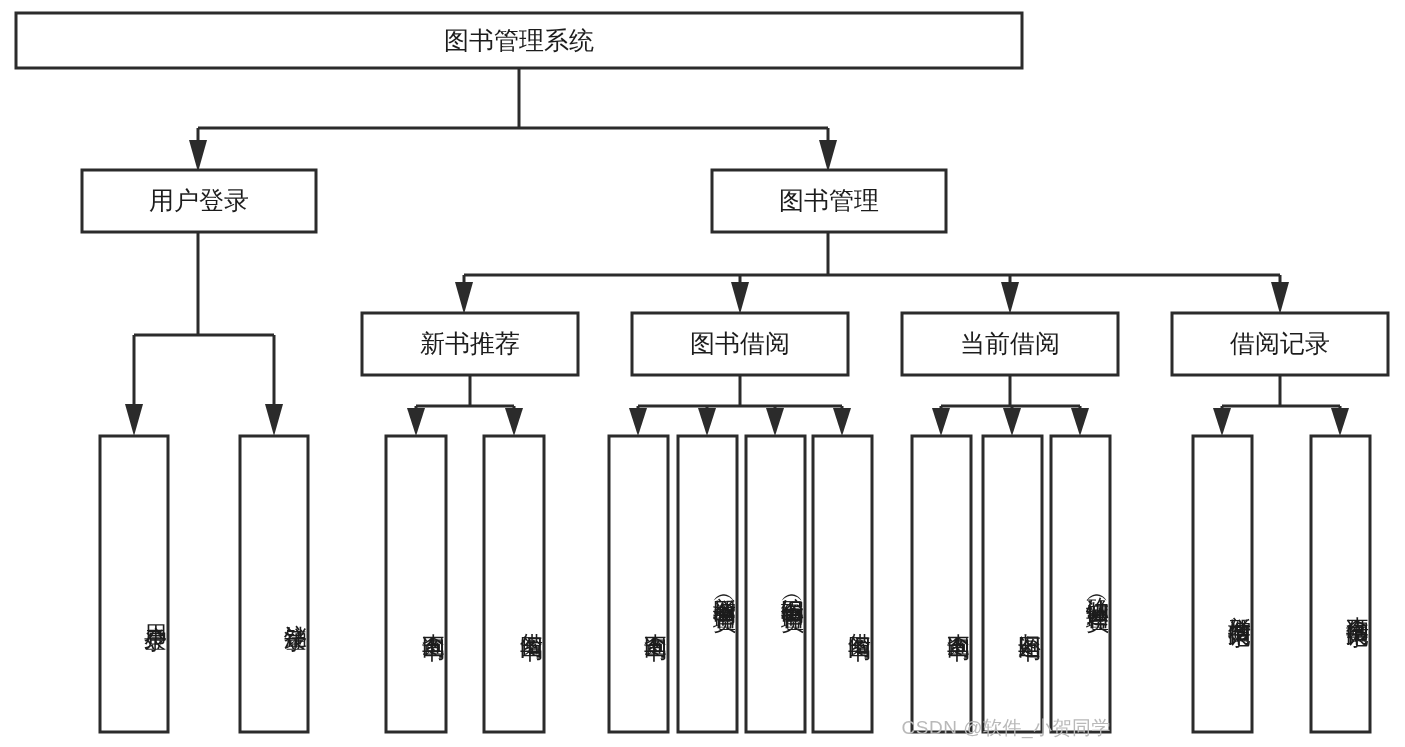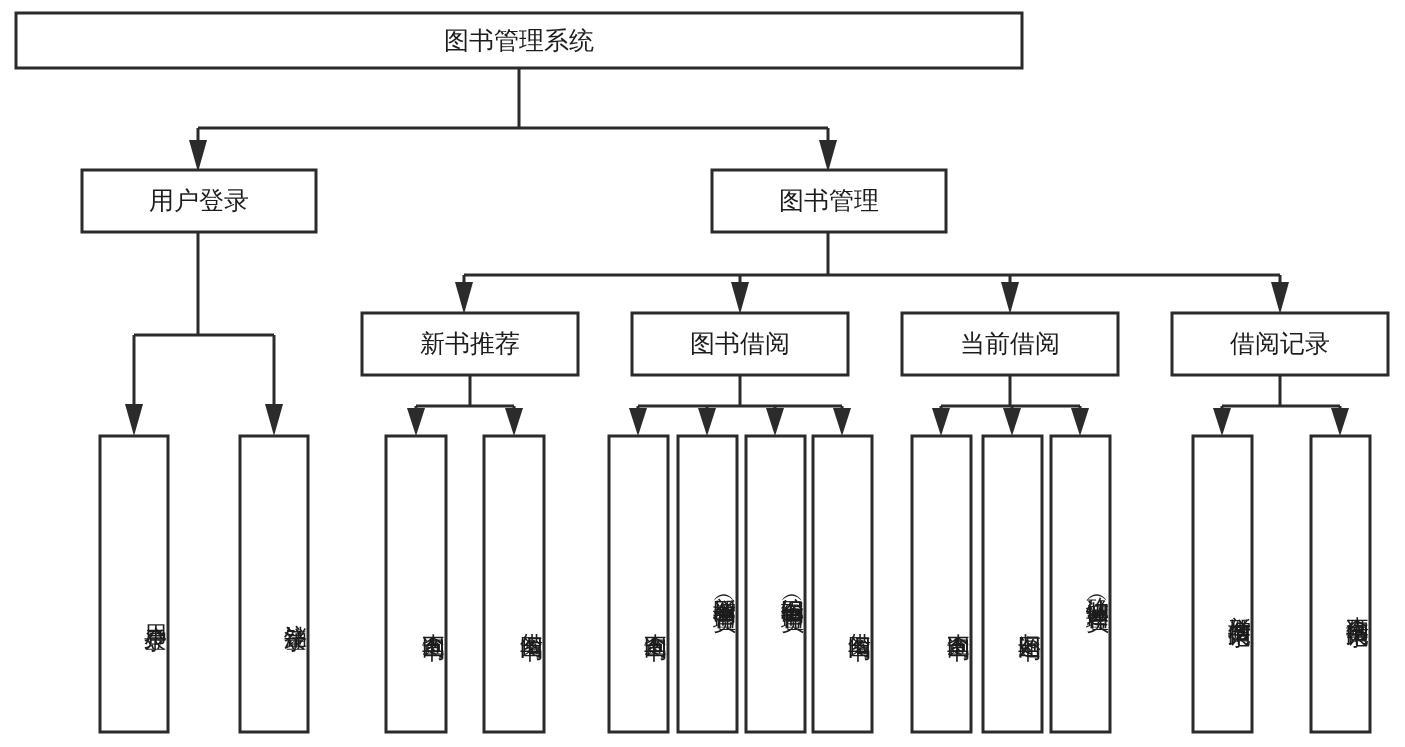--- a/index.html
+++ b/index.html
@@ -214,13 +214,14 @@
   <div class="node-label-v" style="left:609px; top:505px;  width:59px; height:227px;">查询图书</div>
   <div class="node-label-v" style="left:678px; top:444px;  width:59px; height:288px;">新增图书（管理员）</div>
   <div class="node-label-v" style="left:746px; top:444px;  width:59px; height:288px;">编辑图书（管理员）</div>
   <div class="node-label-v" style="left:813px; top:505px;  width:59px; height:227px;">借阅图书</div>
   <div class="node-label-v" style="left:912px; top:505px;  width:59px; height:227px;">查询图书</div>
   <div class="node-label-v" style="left:983px; top:505px;  width:59px; height:227px;">归还图书</div>
   <div class="node-label-v" style="left:1051px; top:444px; width:59px; height:288px;">确认归还（管理员）</div>
   <div class="node-label-v" style="left:1193px; top:475px; width:59px; height:257px;">新增借阅记录</div>
   <div class="node-label-v" style="left:1311px; top:475px; width:59px; height:257px;">查询借阅记录</div>
 
+  <div class="watermark">CSDN @软件_小贺同学</div>
 </div>
 
 </body></html>

